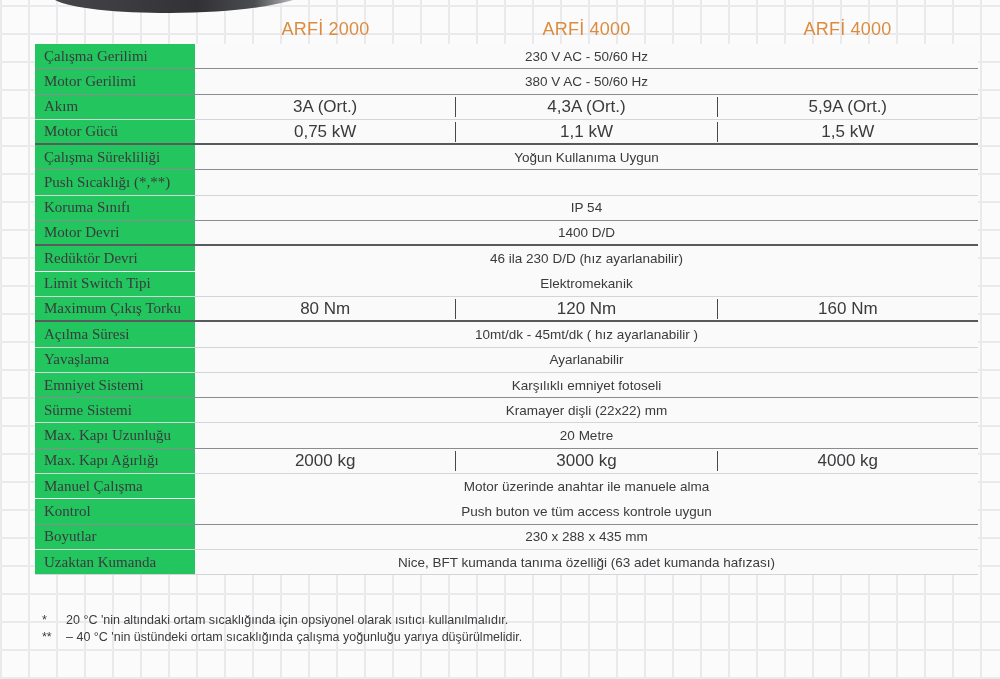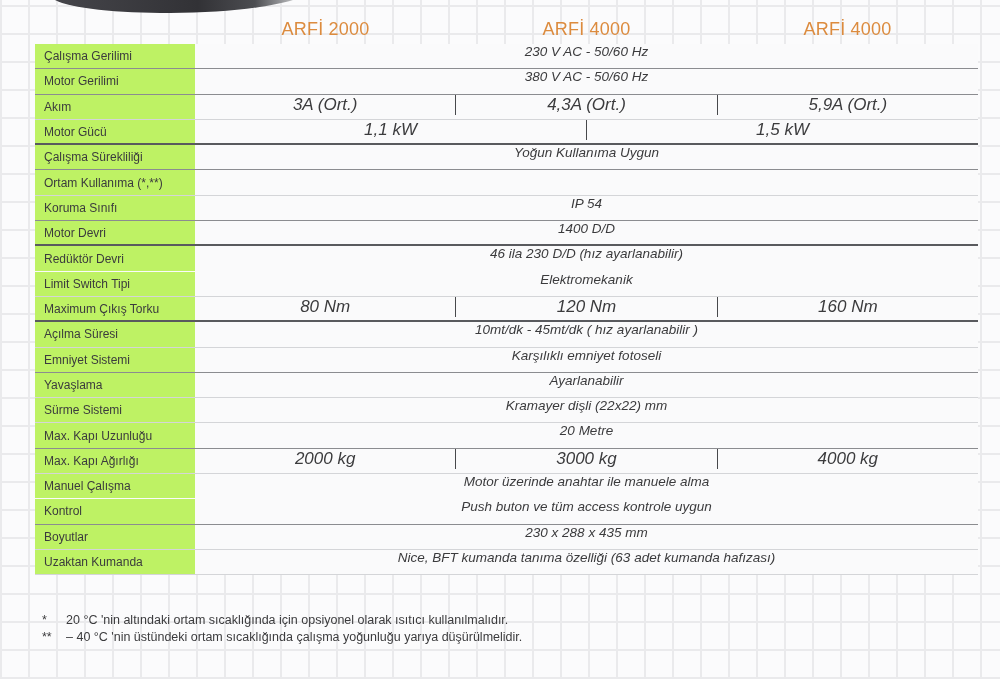--- a/index.html
+++ b/index.html
@@ -36,26 +36,26 @@
     display:flex;align-items:stretch;height:25.3px;
     box-sizing:border-box;
     border-bottom:1px solid transparent;
     background:#fafafb;
   }
   .row.div-light{border-bottom:1px solid #d4d5d8;}
   .row.div-medium{border-bottom:1px solid #8b8c90;}
   .row.div-dark{border-bottom:2px solid #595a5e;}
   .label-cell{
     width:160px;flex:0 0 160px;box-sizing:border-box;
-    background:#bef264;
+    background:#22c55e;
     display:flex;align-items:center;
     padding-left:9px;
-    font-size:12px;white-space:nowrap;
-  }
-  .value-area{flex:1;display:flex;align-items:flex-start;font-style:italic;}
+    font-size:15px;white-space:nowrap;font-family:Liberation Serif, serif;
+  }
+  .value-area{flex:1;display:flex;align-items:center;}
   .value-span{
     flex:1;display:flex;align-items:center;justify-content:center;
     font-size:13.5px;white-space:nowrap;
   }
   .value-col{
     flex:1;display:flex;align-items:center;justify-content:center;
     font-size:17px;white-space:nowrap;box-sizing:border-box;
   }
   .value-col + .value-col{border-left:1.5px solid #47484b;}
 
@@ -111,34 +111,35 @@
     <div class="value-area">
           <div class="value-col">3A (Ort.)</div>
           <div class="value-col">4,3A (Ort.)</div>
           <div class="value-col">5,9A (Ort.)</div>
         </div>
   </div>
 
   <div class="row div-dark">
     <div class="label-cell">Motor Gücü</div>
     <div class="value-area">
+          <div class="value-col">0,75 kW</div>
           <div class="value-col">1,1 kW</div>
           <div class="value-col">1,5 kW</div>
         </div>
   </div>
 
   <div class="row div-medium">
     <div class="label-cell">Çalışma Sürekliliği</div>
     <div class="value-area">
           <div class="value-span">Yoğun Kullanıma Uygun</div>
         </div>
   </div>
 
   <div class="row div-light">
-    <div class="label-cell">Ortam Kullanıma (*,**)</div>
+    <div class="label-cell">Push Sıcaklığı (*,**)</div>
   </div>
 
   <div class="row div-medium">
     <div class="label-cell">Koruma Sınıfı</div>
     <div class="value-area">
           <div class="value-span">IP 54</div>
         </div>
   </div>
 
   <div class="row div-dark">
@@ -171,31 +172,31 @@
         </div>
   </div>
 
   <div class="row div-light">
     <div class="label-cell">Açılma Süresi</div>
     <div class="value-area">
           <div class="value-span">10mt/dk - 45mt/dk ( hız ayarlanabilir )</div>
         </div>
   </div>
 
+  <div class="row div-light">
+    <div class="label-cell">Yavaşlama</div>
+    <div class="value-area">
+          <div class="value-span">Ayarlanabilir</div>
+        </div>
+  </div>
+
   <div class="row div-medium">
     <div class="label-cell">Emniyet Sistemi</div>
     <div class="value-area">
           <div class="value-span">Karşılıklı emniyet fotoseli</div>
-        </div>
-  </div>
-
-  <div class="row div-light">
-    <div class="label-cell">Yavaşlama</div>
-    <div class="value-area">
-          <div class="value-span">Ayarlanabilir</div>
         </div>
   </div>
 
   <div class="row div-light">
     <div class="label-cell">Sürme Sistemi</div>
     <div class="value-area">
           <div class="value-span">Kramayer dişli (22x22) mm</div>
         </div>
   </div>
 

